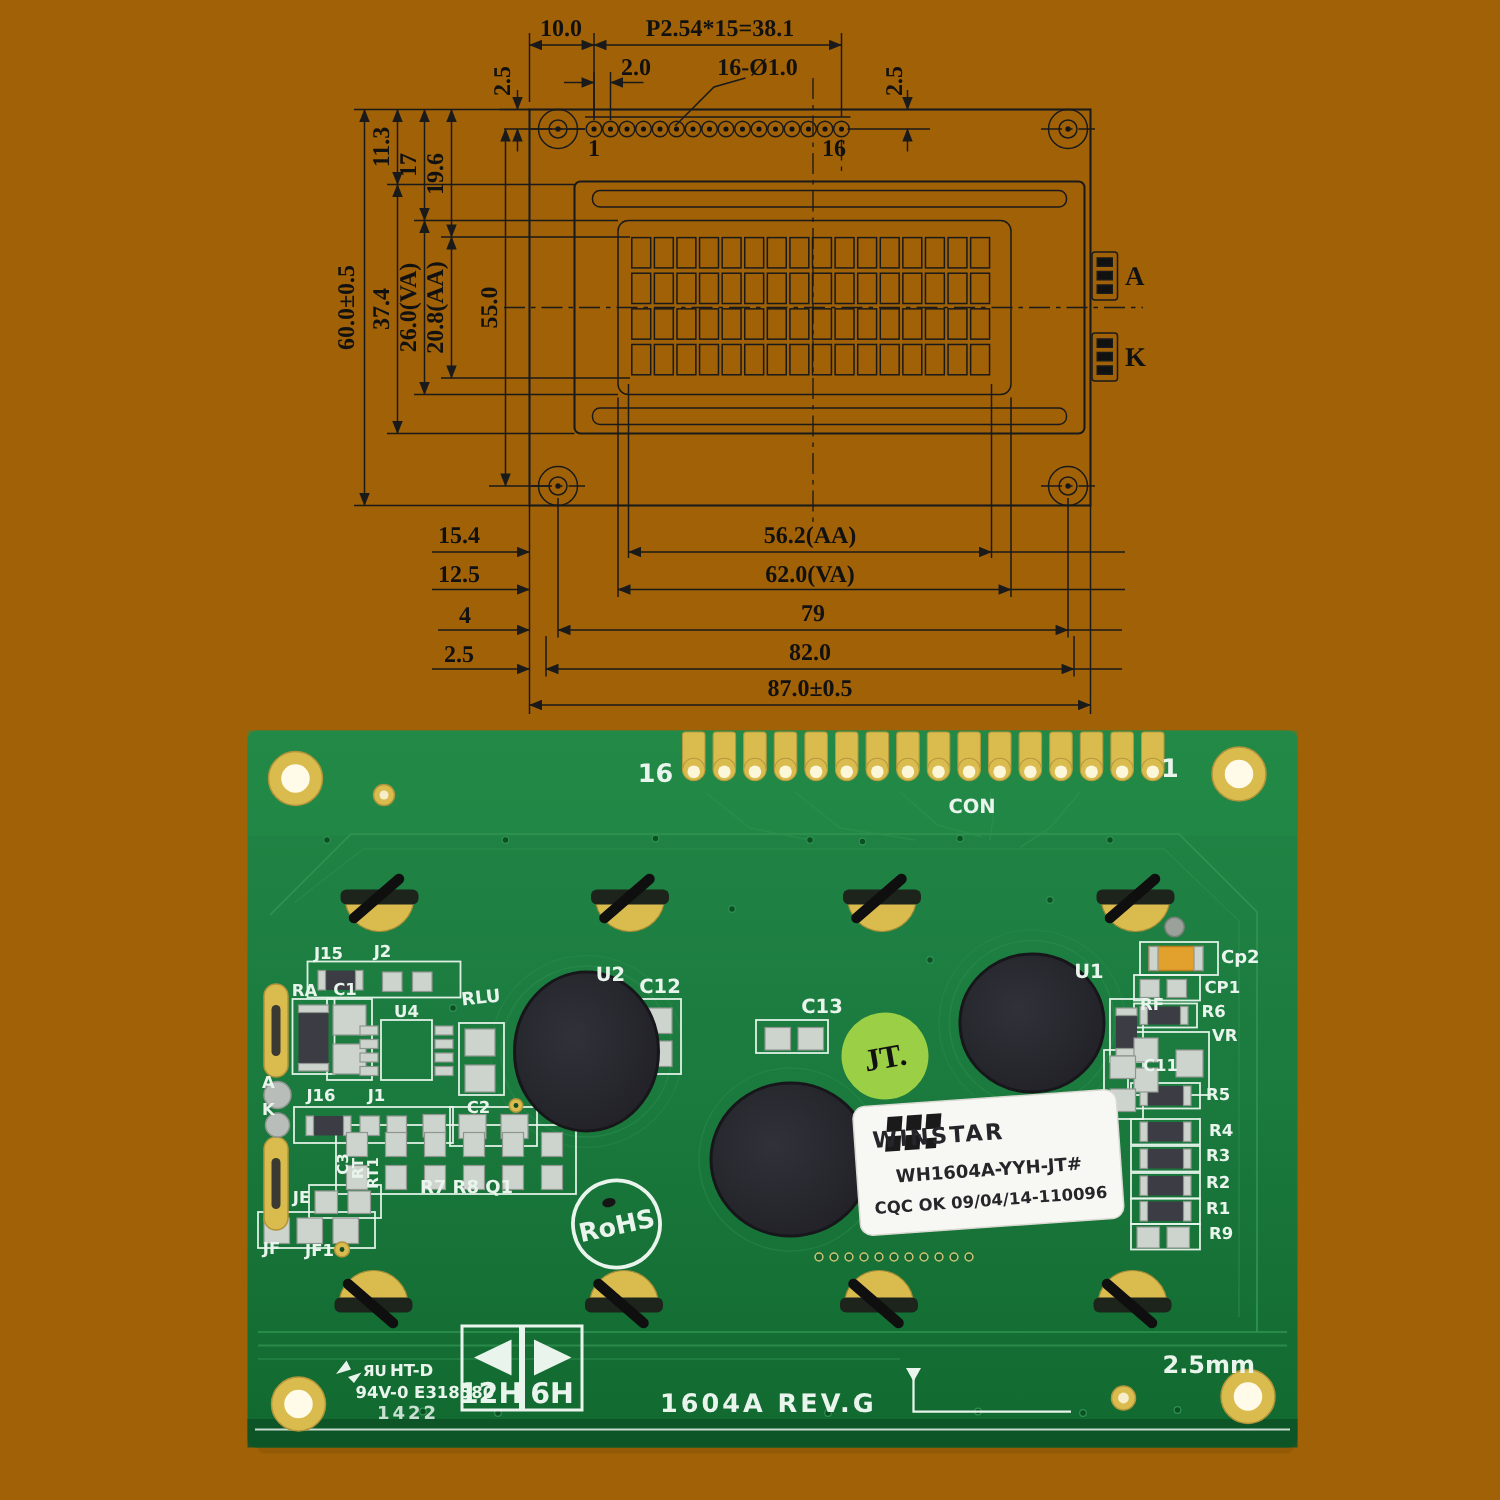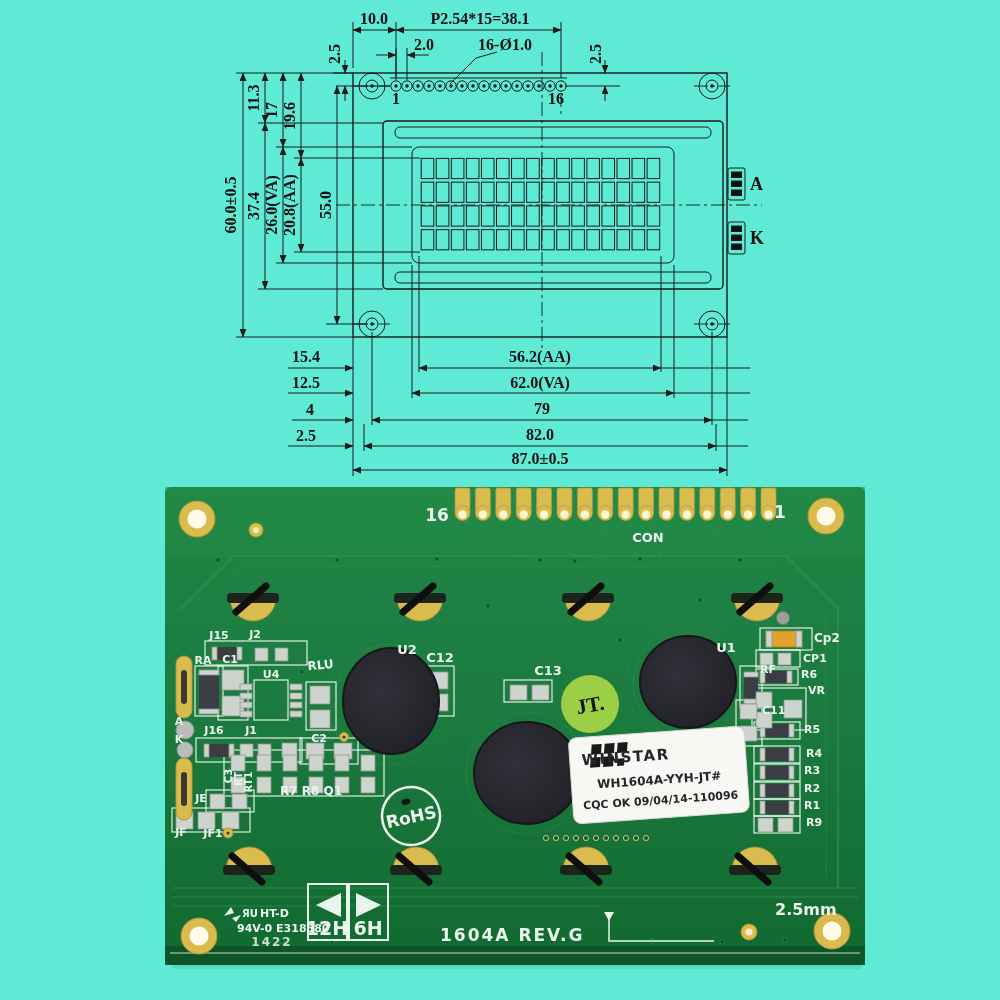--- a/index.html
+++ b/index.html
@@ -1,16 +1,16 @@
 <!DOCTYPE html>
 <html><head>
 <meta charset="utf-8">
 <style>
   html,body{margin:0;padding:0;background:#fff}
-  .page{width:1000px;height:1000px;position:relative;background:#5eead4;overflow:hidden}
+  .page{width:1000px;height:1000px;position:relative;background:#a16207;overflow:hidden}
   svg{display:block}
   text{font-family:"Liberation Serif",serif;fill:#111}
   .dim{font-weight:bold;font-size:16px;text-anchor:middle}
   .ak{font-weight:bold;font-size:18px;text-anchor:start}
   .silk{font-family:"DejaVu Sans",sans-serif;fill:#e9f5ec;font-weight:bold;text-anchor:middle}
   .s10{font-size:10px}.s11{font-size:11px}.s12{font-size:12px}.s13{font-size:13px}
   .s16{font-size:16px}.s17{font-size:17px}.s19{font-size:19px}
   .start{text-anchor:start}
   .lbl{font-family:"DejaVu Sans",sans-serif;fill:#26262a;font-weight:bold;text-anchor:middle}
   .ol{fill:none;stroke:#1a1a1a;stroke-width:1.4}

